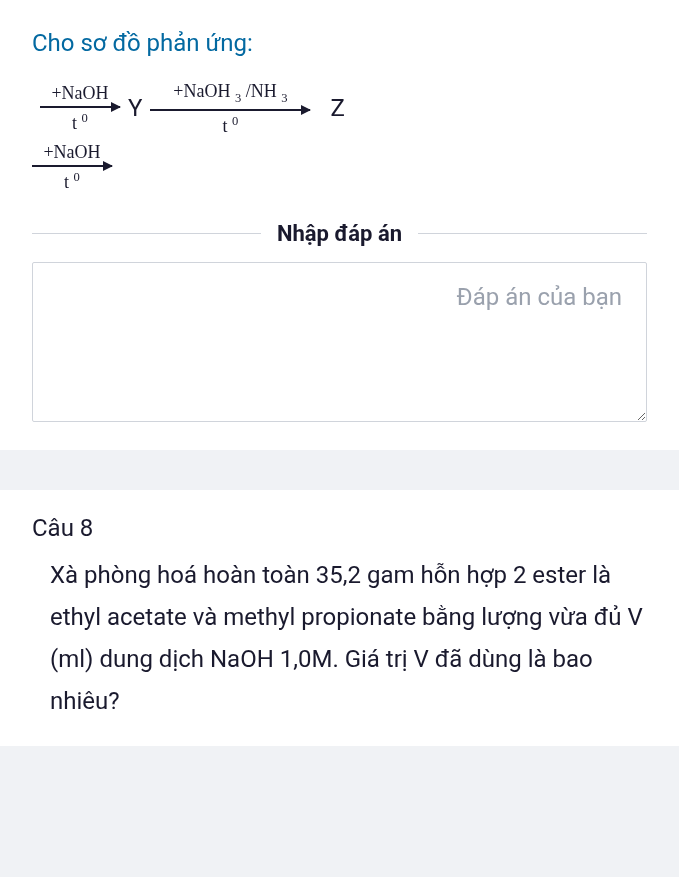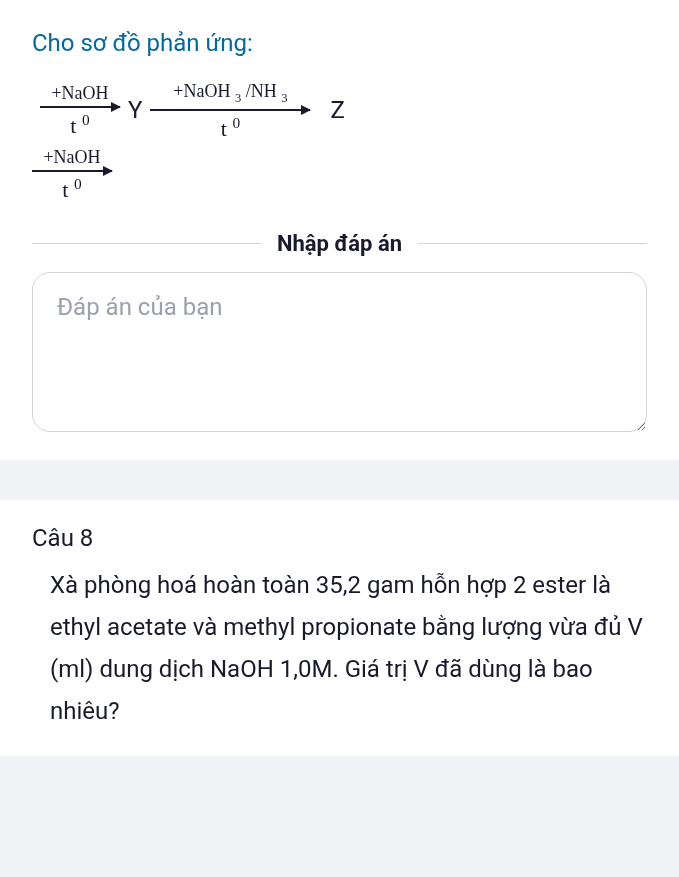--- a/index.html
+++ b/index.html
@@ -67,21 +67,21 @@
       top: 50%;
       transform: translateY(-50%);
       width: 0;
       height: 0;
       border-left: 10px solid #1a1a2e;
       border-top: 5px solid transparent;
       border-bottom: 5px solid transparent;
     }
     .arrow-bottom {
       font-family: 'Times New Roman', serif;
-      font-size: 22px;
+      font-size: 18px;
       color: #1a1a2e;
       line-height: 1;
     }
     .serif {
       font-family: 'Times New Roman', serif;
     }
     sub {
       font-size: 0.7em;
       vertical-align: sub;
     }
@@ -102,26 +102,27 @@
     }
     .divider-label {
       font-size: 22px;
       font-weight: 700;
       color: #1a1a2e;
     }
     .answer-box {
       width: 100%;
       min-height: 160px;
       border: 1px solid #d0d4db;
-      border-radius: 18px;
+      border-radius: 2px;
       padding: 20px 24px;
       font-size: 24px;
       font-family: inherit;
       color: #1a1a2e;
       resize: vertical;
+      text-align: right;
     }
     .answer-box::placeholder {
       color: #9aa1ad;
     }
     .question-heading {
       font-size: 24px;
       font-weight: 400;
       color: #1a1a2e;
       margin-bottom: 12px;
     }

